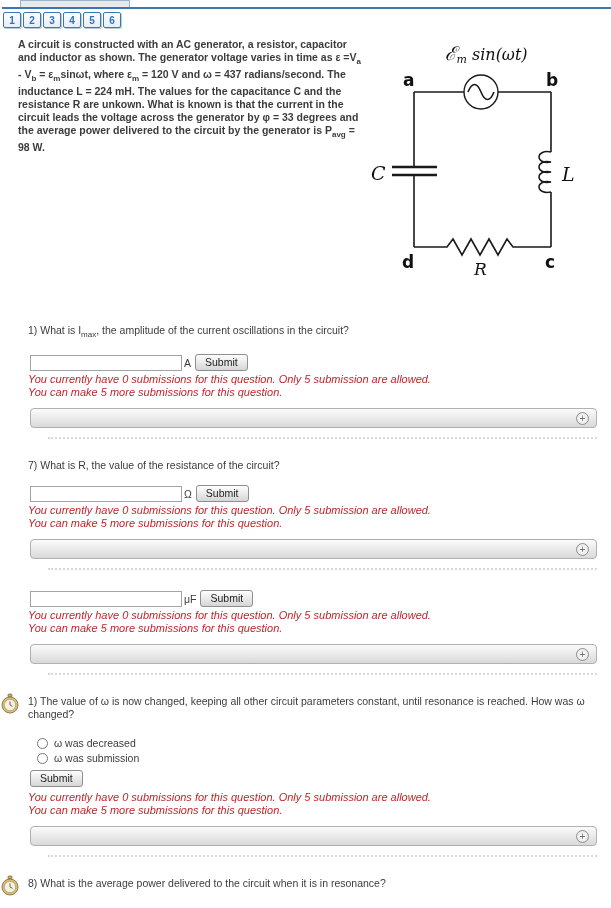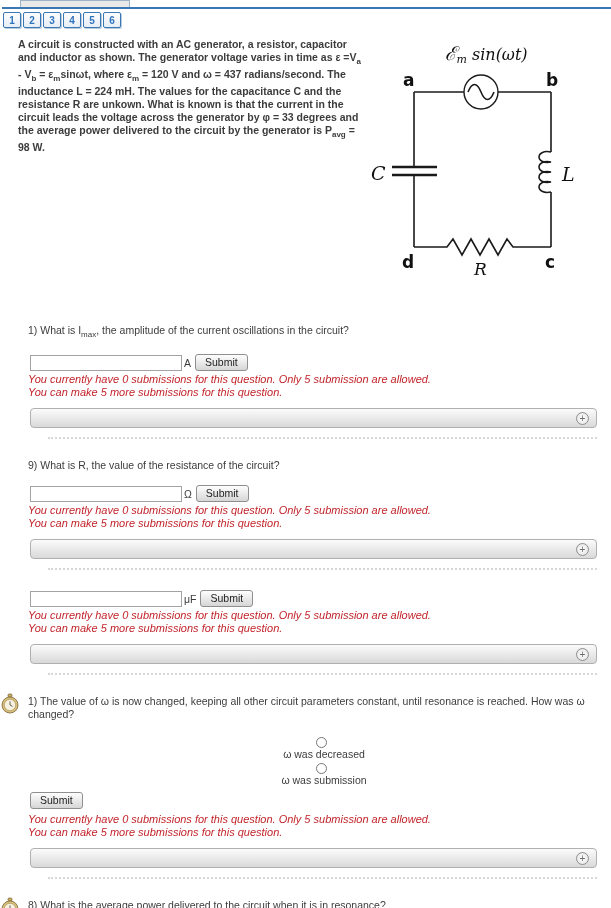--- a/index.html
+++ b/index.html
@@ -47,21 +47,21 @@
     background:linear-gradient(#fbfbfb,#d9d9d9); cursor:pointer; }
   .plus-badge { position:absolute; right:7px; top:3px; width:13px; height:13px;
     border:1px solid #8f8f8f; border-radius:50%;
     background:radial-gradient(#ffffff,#e0e0e0);
     color:#6a6a6a; font-size:10px; line-height:11px; text-align:center; }
 
   .dotted-sep { border-top:2px dotted #d8d8d8; margin:9px 14px 0 20px; }
 
   
   .radio-group { margin:16px 0 3px 9px; }
-  .radio-row { display:flex; align-items:center; margin-bottom:3px;flex-direction:column; }
+  .radio-row { display:flex; align-items:center; margin-bottom:3px; }
   .radio-row input { width:11px; height:11px; margin-right:6px; }
   .radio-label { font-size:10.5px; color:#3c3c3c; }
   .radio-submit { margin:3px 0 2px 2px; }
 
   
   .sv-serif { font-family:"DejaVu Serif", serif; font-style:italic; }
   .sv-sans  { font-family:"DejaVu Sans", sans-serif; font-weight:bold; }
 </style>
 </head>
 <body>
@@ -126,21 +126,21 @@
       <div>You currently have 0 submissions for this question. Only 5 submission are allowed.</div>
       <div>You can make 5 more submissions for this question.</div>
     </div>
     <div class="accordion">
       <span class="plus-badge">+</span>
     </div>
     <div class="dotted-sep"></div>
   </div>
 
   <div class="question">
-    <div class="q-text">9) What is R, the value of the resistance of the circuit?</div>
+    <div class="q-text">7) What is R, the value of the resistance of the circuit?</div>
     <div class="answer-row">
       <input class="answer-input" type="text" style="">
       <span class="unit">Ω</span>
       <button class="submit-btn">Submit</button>
     </div>
     <div class="sub-info">
       <div>You currently have 0 submissions for this question. Only 5 submission are allowed.</div>
       <div>You can make 5 more submissions for this question.</div>
     </div>
     <div class="accordion">

